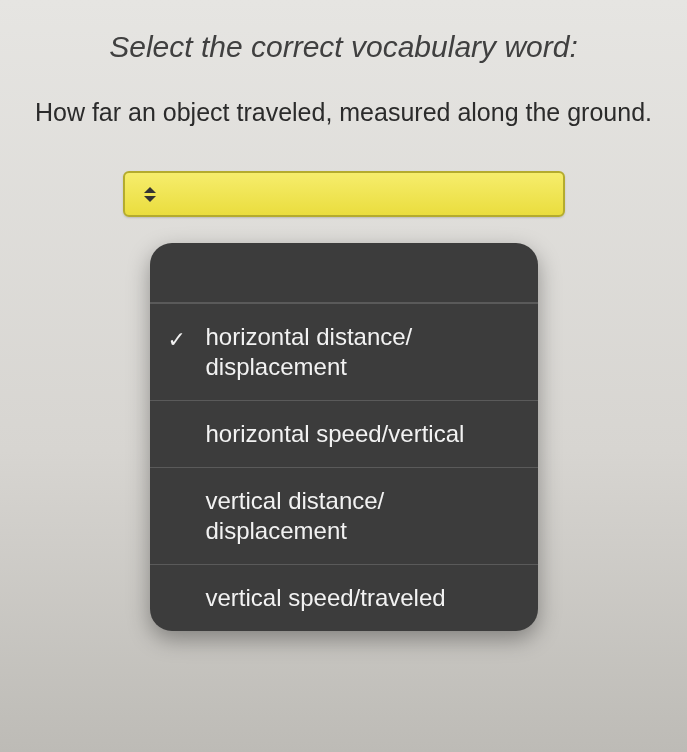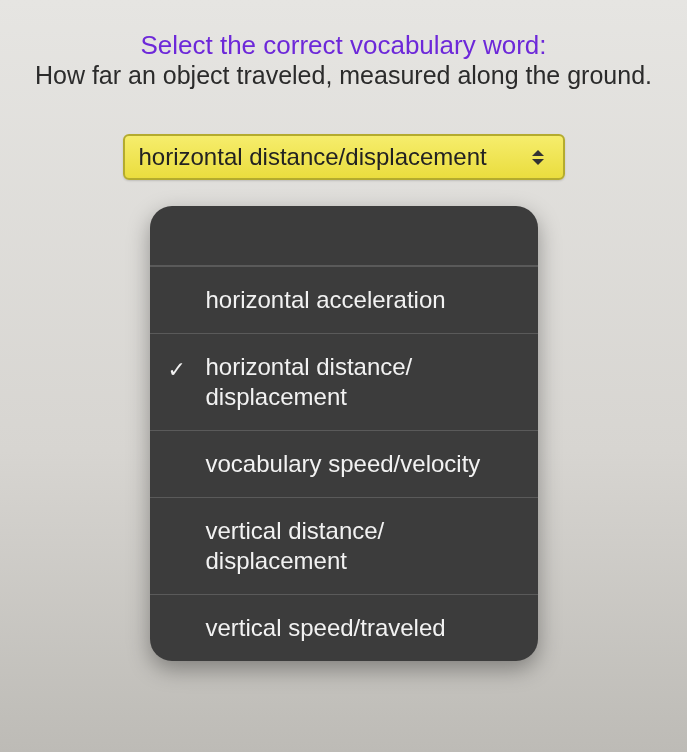--- a/index.html
+++ b/index.html
@@ -6,29 +6,31 @@
   html, body { width: 687px; height: 752px; }
   body {
     font-family: -apple-system, BlinkMacSystemFont, "Segoe UI", Helvetica, Arial, sans-serif;
     background: linear-gradient(180deg, #e6e5e2 0%, #d7d5d1 60%, #bdbbb6 100%);
     color: #2a2a2a;
     position: relative;
     overflow: hidden;
   }
   .prompt {
     text-align: center;
-    font-size: 26px;
+    font-style: italic;
+    font-size: 30px;
     font-weight: 500;
     margin-top: 30px;
-    color: #6d28d9;
+    color: #404040;
   }
   .question {
     text-align: center;
     font-size: 25px;
     font-weight: 500;
+    margin-top: 34px;
     color: #2b2b2b;
     padding: 0 18px;
   }
   .select-wrap {
     margin: 44px auto 0 auto;
     width: 442px;
   }
   .select-box {
     background: #f3e95a;
     background: linear-gradient(180deg, #f6ed6c 0%, #eadd3e 100%);
@@ -98,44 +100,39 @@
   .dd-item.selected .check { display: block; }
 </style>
 </head>
 <body>
 
 <div class="prompt">Select the correct vocabulary word:</div>
 <div class="question">How far an object traveled, measured along the ground.</div>
 
 <div class="select-wrap">
   <div class="select-box">
-    <span class="label">horizontal distance/displacement</span>
     <span class="select-caret">
       <span class="caret-up"></span>
       <span class="caret-down"></span>
     </span>
   </div>
 </div>
 
 <div class="dropdown">
   <div class="blank-top"></div>
 
-  <div class="dd-item">
-    
-    <span>horizontal acceleration</span>
-  </div>
 
   <div class="dd-item selected">
     <span class="check">✓</span>
     <span>horizontal distance/<br>displacement</span>
   </div>
 
   <div class="dd-item">
     
-    <span>vocabulary speed/velocity</span>
+    <span>horizontal speed/vertical</span>
   </div>
 
 
   <div class="dd-item">
     
     <span>vertical distance/<br>displacement</span>
   </div>
 
   <div class="dd-item">
     

